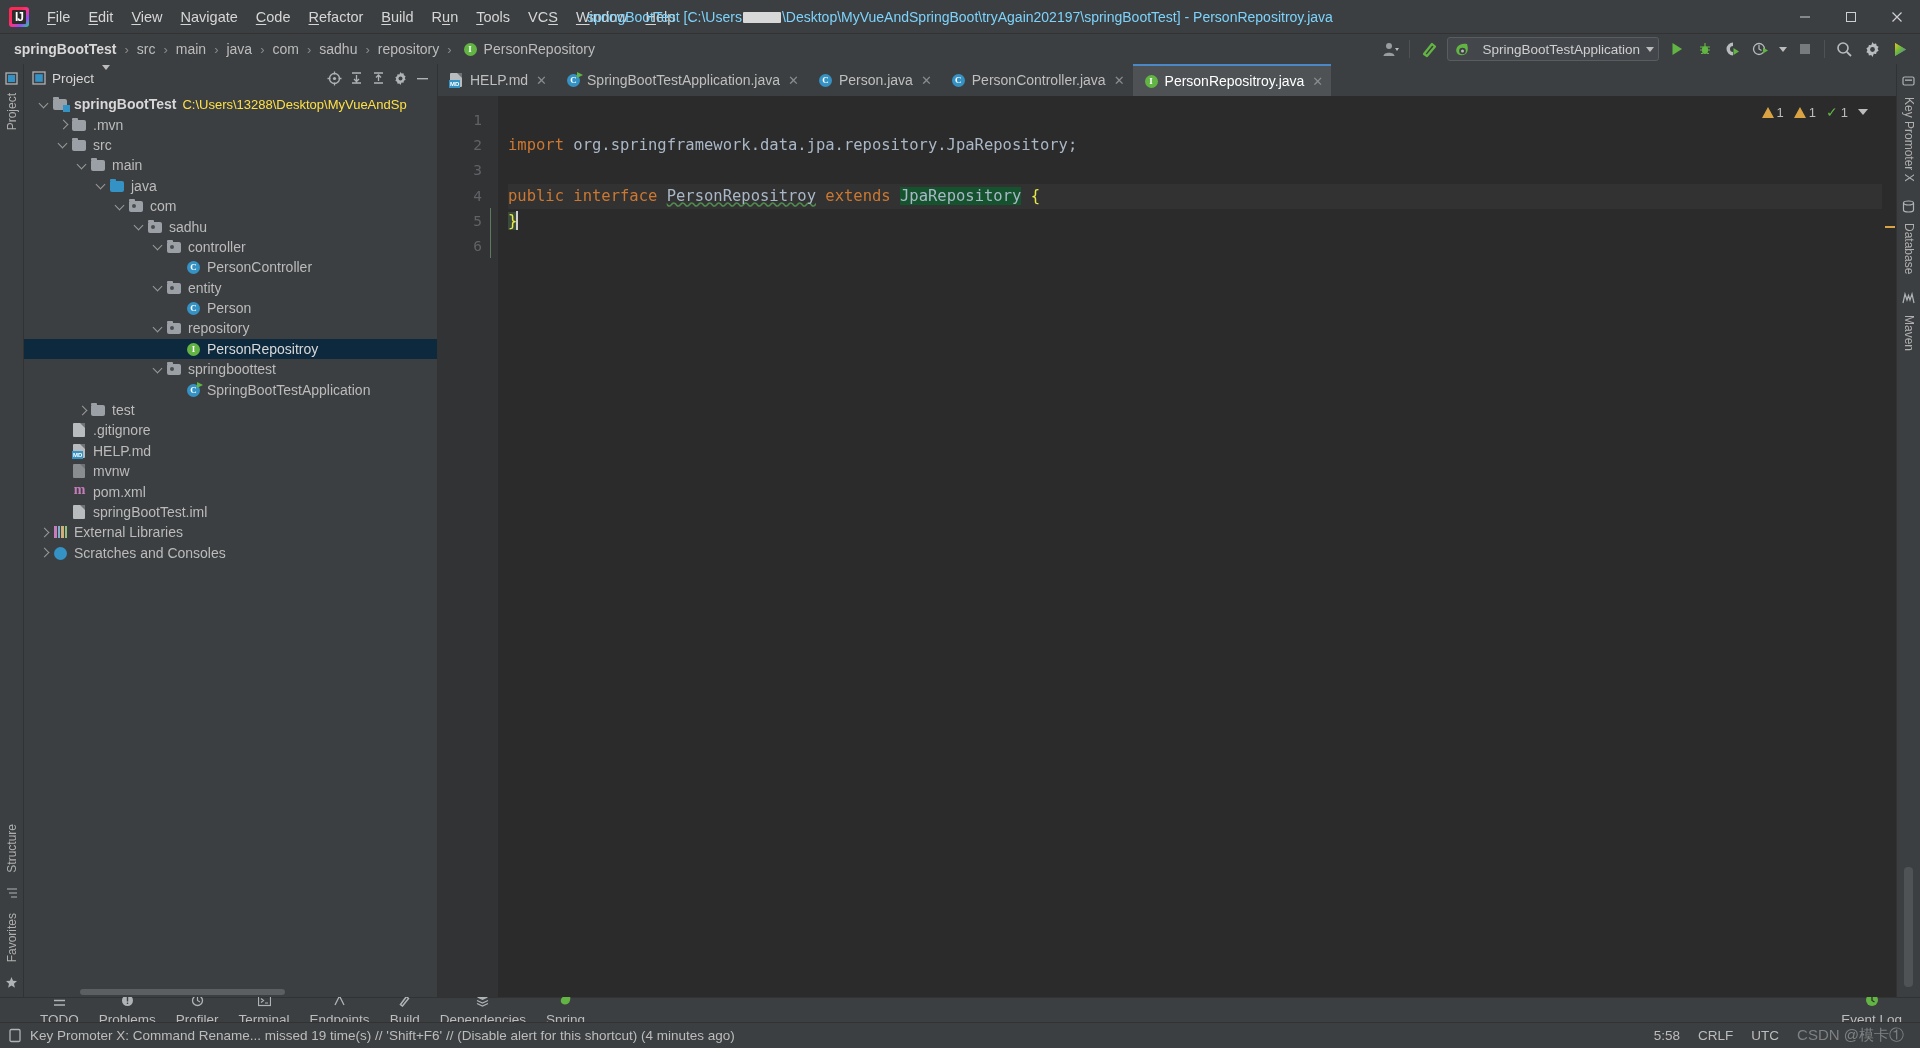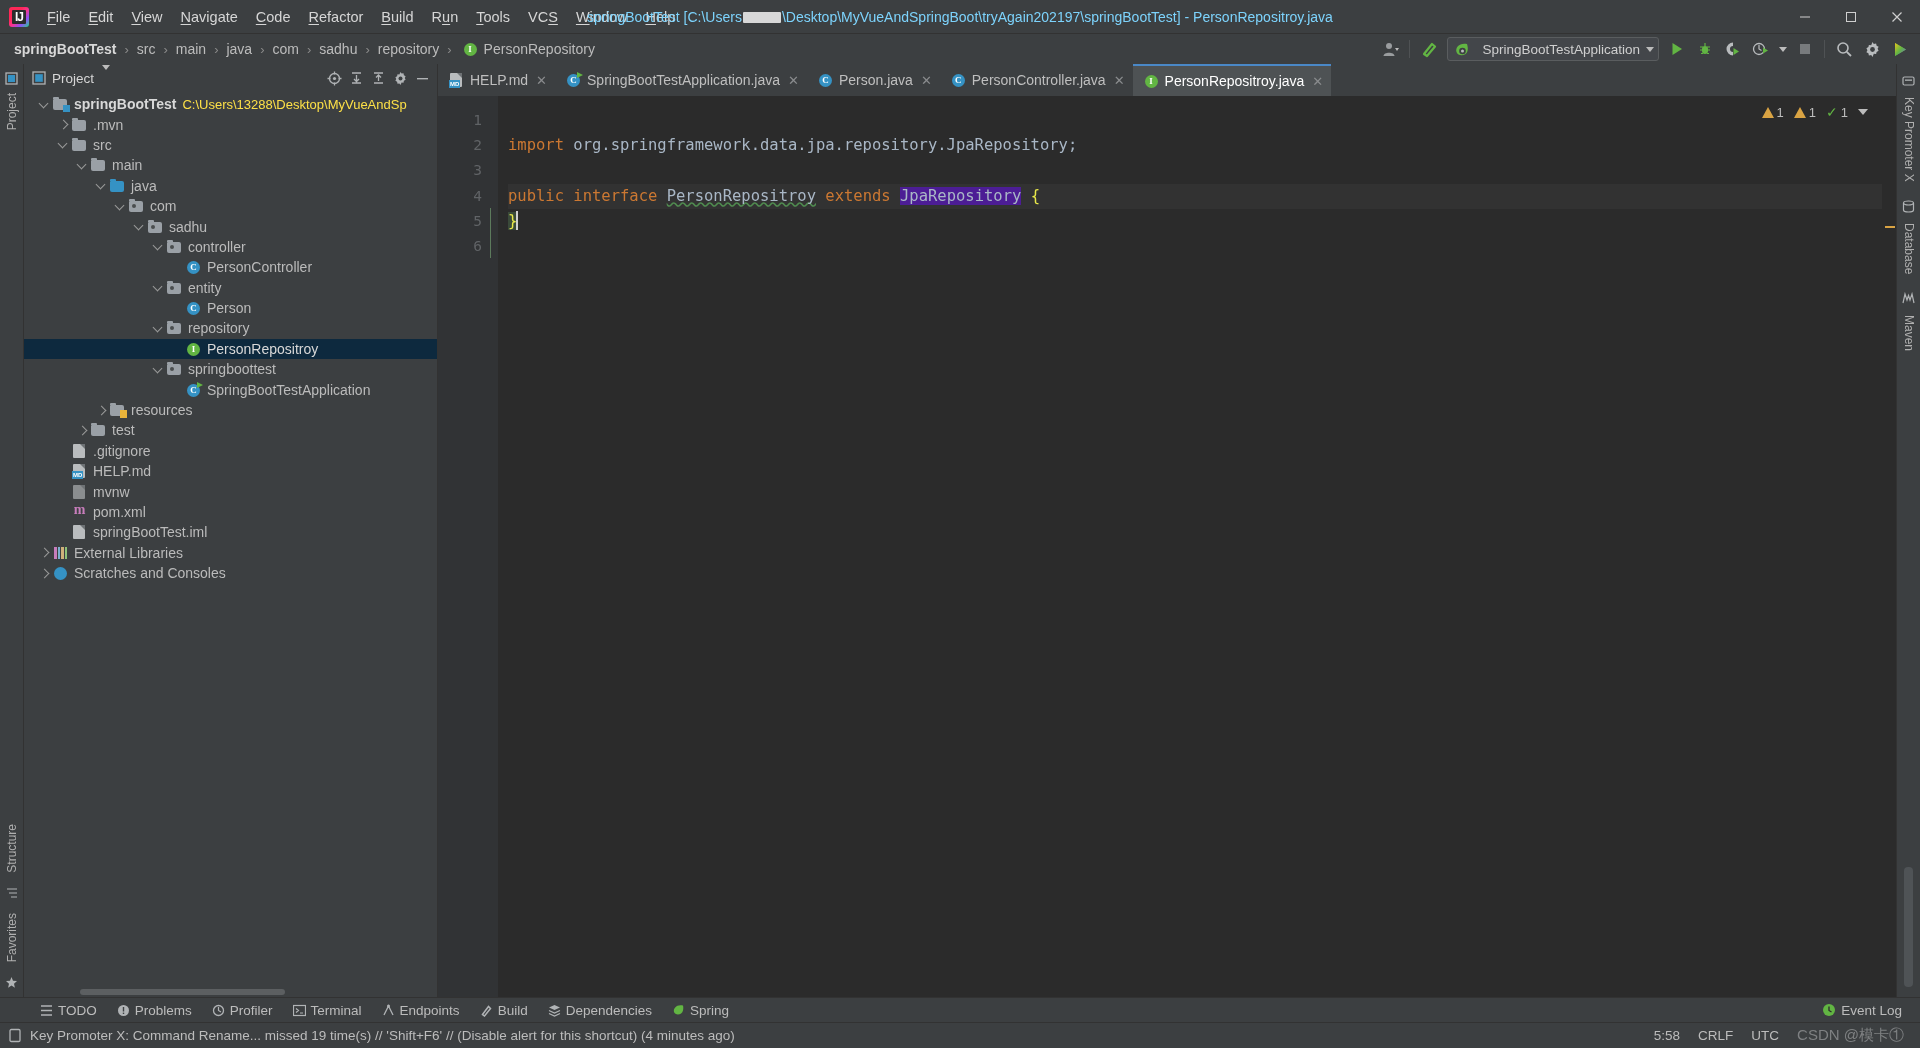--- a/index.html
+++ b/index.html
@@ -155,21 +155,21 @@
   .code {
     flex:1 1 auto; padding-top:12px; font-family:"DejaVu Sans Mono", monospace;
     font-size:15.5px; line-height:25.2px; color:#a9b7c6; position:relative; overflow:hidden;
     padding-left:10px;
   }
   .cline { height:25.2px; white-space:pre; position:relative; }
   .cline.cur { background:#323232; }
   .kw { color:#cc7832; }
   .ident { color:#a9b7c6; }
   .typo { text-decoration:underline wavy #4f8b4f; text-decoration-skip-ink:none; }
-  .hl { background:#4c1d95;text-align:right; }
+  .hl { background:#14532d;text-align:right; }
   .brace { color:#e8e84a; }
   .brace-box { background:#3a4a3a; }
   .caret-bar { display:inline-block; width:1.5px; height:19px; background:#d0d0d0;
      vertical-align:-4px; margin-left:-1px; }
   .inspect {
     position:absolute; right:28px; top:8px; display:flex; align-items:center; gap:10px;
     font-size:13px; color:#bcbcbc; z-index:4;
   }
   .insp-grp { display:flex; align-items:center; gap:3px; }
   .warn-tri { width:0;height:0;border-left:6px solid transparent;border-right:6px solid transparent;
@@ -179,21 +179,21 @@
      border-top:6px solid #bcbcbc; }
   .vscroll { width:14px; flex:0 0 14px; background:#2b2b2b; position:relative; }
   .vscroll .mark { position:absolute; right:1px; width:10px; height:2px; background:#d9a343; }
 
   
   .toolwins {
     height:25px; flex:0 0 25px; background:#3c3f41; display:flex; align-items:center;
     border-top:1px solid #323232; padding-left:30px;
   }
   .tw { display:flex; align-items:center; gap:5px; padding:2px 10px; font-size:13.5px;
-     color:#bcbcbc; cursor:default; white-space:nowrap; }
+     color:#bcbcbc; cursor:default; white-space:nowrap;flex-direction:column; }
   .tw-right { margin-left:auto; display:flex; align-items:center; padding-right:8px; }
   .statusbar {
     height:26px; flex:0 0 26px; background:#3c3f41; display:flex; align-items:center;
     font-size:13.5px; color:#bcbcbc; padding:0 8px 0 8px; border-top:1px solid #323232;
   }
   .sb-msg { margin-left:8px; white-space:nowrap; overflow:hidden; }
   .sb-right { margin-left:auto; display:flex; align-items:center; gap:18px; padding-right:8px; }
   .watermark { color:#7e8082; font-size:15px; }
   svg { display:block; }
 </style>
@@ -533,29 +533,20 @@
             <span class="tlabel">springboottest</span>
           </div>
           <div class="trow">
             <span class="arrow" style="margin-left: 147px;"></span>
             <span class="ico">
               <span class="cls spring">C</span>
             </span>
             <span class="tlabel">SpringBootTestApplication</span>
           </div>
           <div class="trow">
-            <span class="arrow r" style="margin-left: 71px;"></span>
-            <span class="ico">
-              <span class="fld">
-                <span class="badge-res"></span>
-              </span>
-            </span>
-            <span class="tlabel">resources</span>
-          </div>
-          <div class="trow">
             <span class="arrow r" style="margin-left: 52px;"></span>
             <span class="ico">
               <span class="fld"></span>
             </span>
             <span class="tlabel">test</span>
           </div>
           <div class="trow">
             <span class="arrow" style="margin-left: 33px;"></span>
             <span class="ico">
               <span class="filei"></span>

